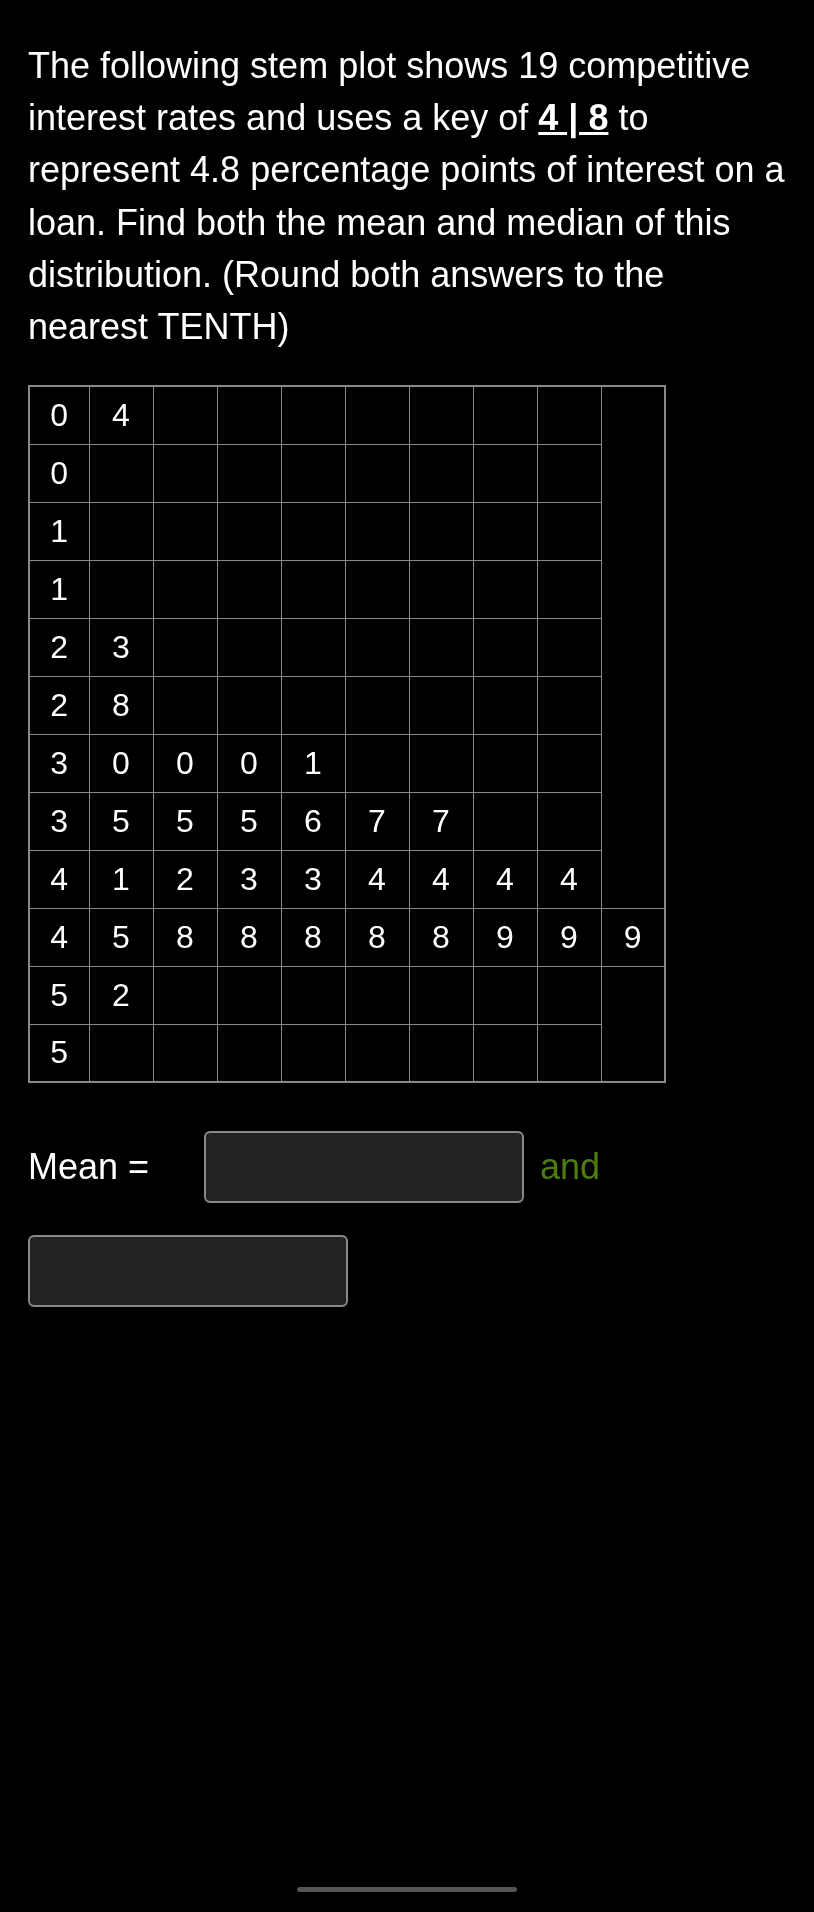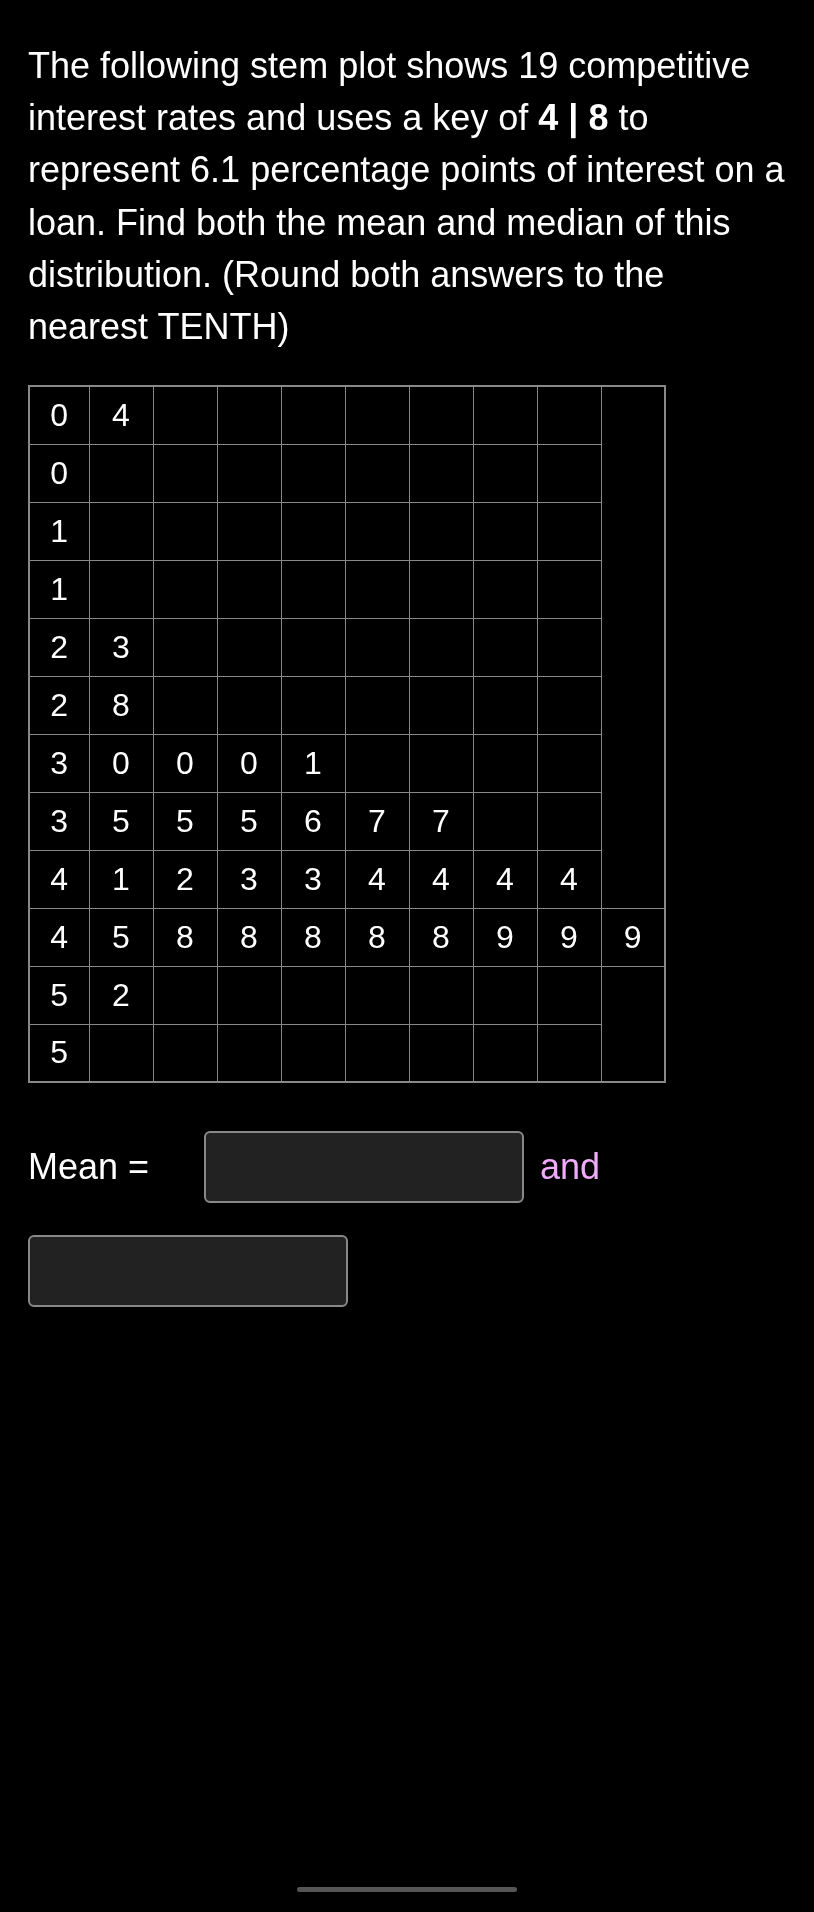--- a/index.html
+++ b/index.html
@@ -19,20 +19,21 @@
 
     .problem-text {
       font-size: 36px;
       line-height: 1.45;
       color: #fff;
       margin-bottom: 32px;
     }
 
     .problem-text .bold-key {
       font-weight: 700;
+      text-decoration: underline;
     }
 
     .stem-plot-container {
       margin-bottom: 48px;
       overflow-x: auto;
     }
 
     table.stem-plot {
       border-collapse: collapse;
       border: 2px solid #888;
@@ -83,39 +84,39 @@
       border: 2px solid #888;
       border-radius: 6px;
       font-size: 28px;
       color: #fff;
       padding: 8px 16px;
       outline: none;
     }
 
     .and-text {
       font-size: 36px;
-      color: #f0abfc;
+      color: #4d7c0f;
     }
 
     .bottom-bar {
       position: fixed;
       bottom: 20px;
       left: 50%;
       transform: translateX(-50%);
       width: 220px;
       height: 5px;
       background-color: #555;
       border-radius: 3px;
     }
   </style>
 </head>
 <body>
 
 <div class="problem-text">
-  <span>The following stem plot shows 19 competitive interest rates and uses a key of </span><span class="bold-key">4 | 8</span><span> to represent 6.1 percentage points of interest on a loan. Find both the mean and median of this distribution. (Round both answers to the nearest TENTH)</span>
+  <span>The following stem plot shows 19 competitive interest rates and uses a key of </span><span class="bold-key">4 | 8</span><span> to represent 4.8 percentage points of interest on a loan. Find both the mean and median of this distribution. (Round both answers to the nearest TENTH)</span>
 </div>
 
 <div class="stem-plot-container">
   <table class="stem-plot">
     <tbody id="stem-plot-body">
     <tr>
           <td class="stem-cell">0</td>
           <td>4</td>
           <td></td>
           <td></td>

